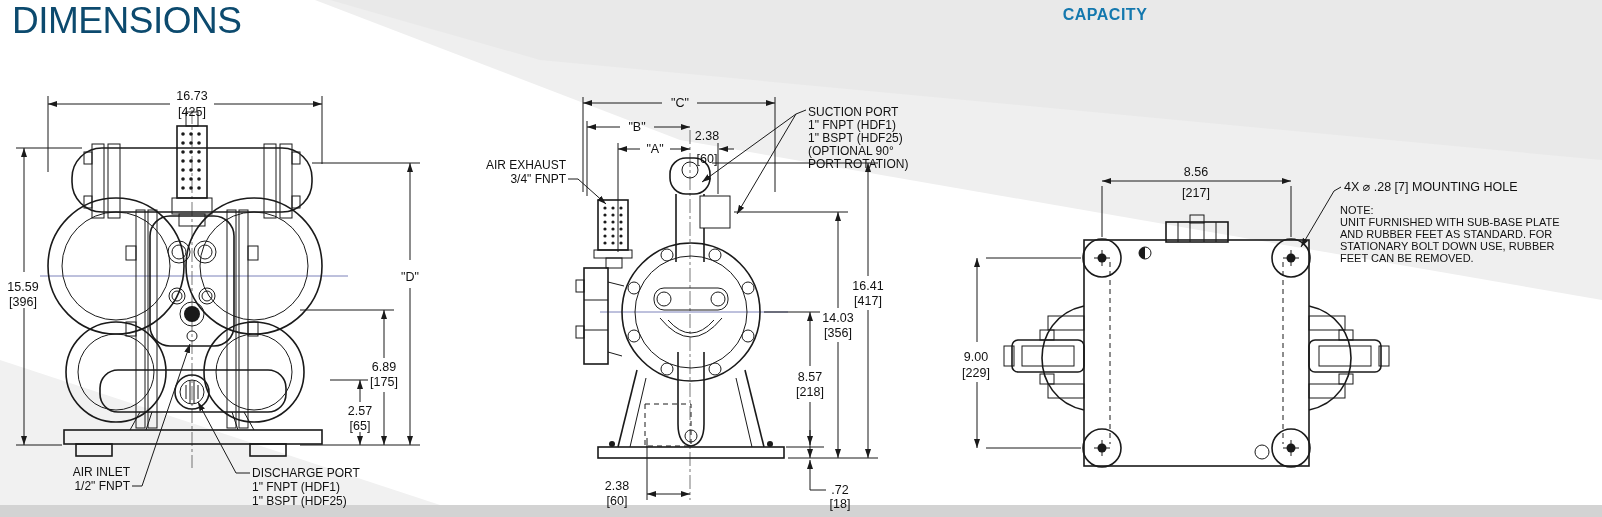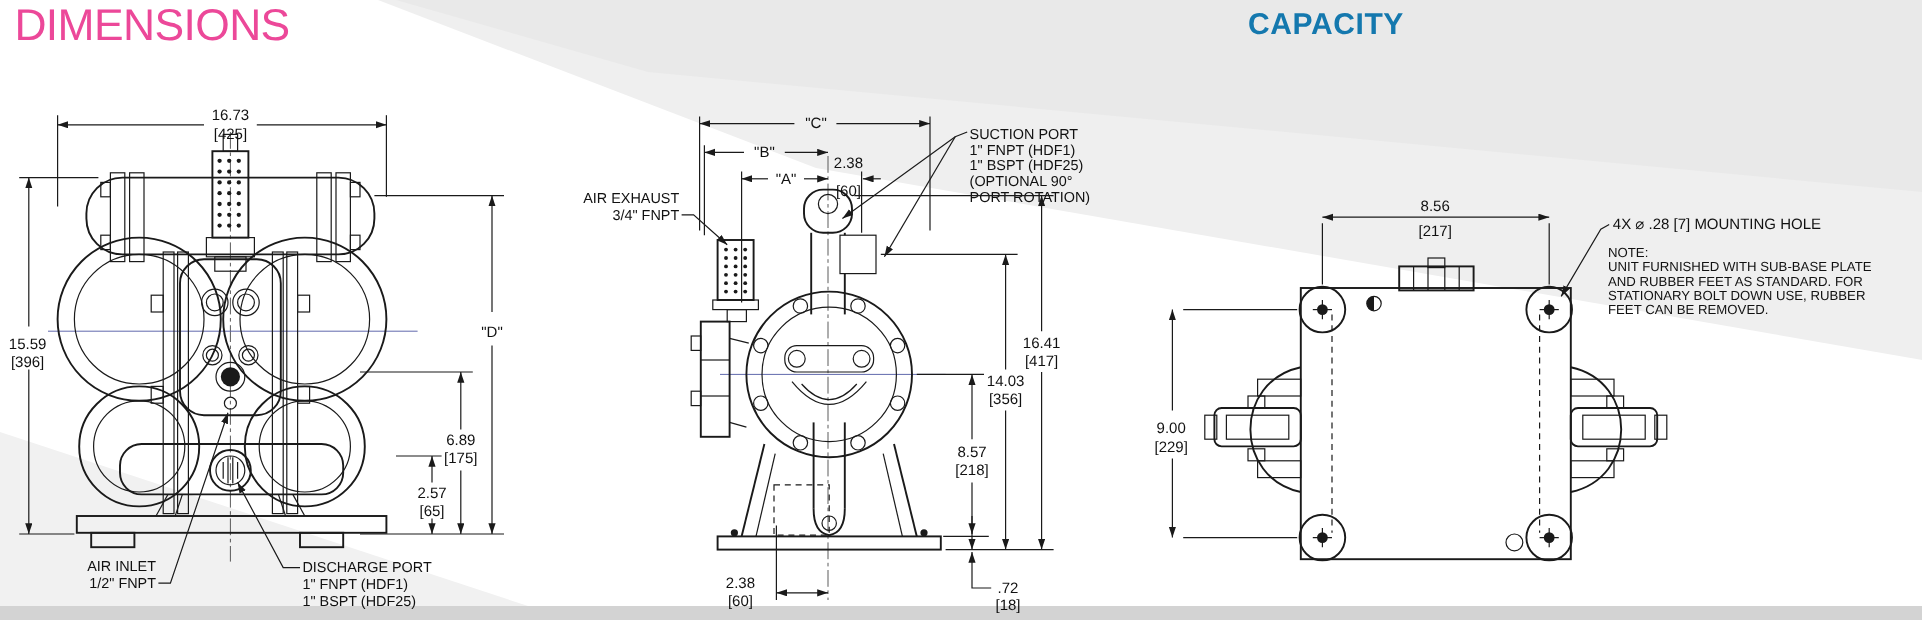--- a/index.html
+++ b/index.html
@@ -8,25 +8,25 @@
     background:#ffffff;
     font-family:"Liberation Sans",sans-serif;
   }
   .swoosh{position:absolute;inset:0;pointer-events:none;}
   .swoosh1{background:#efefef;clip-path:polygon(315px 0,1602px 0,1602px 300px,680px 140px,315px 0);}
   .swoosh2{background:#e9e9e9;clip-path:polygon(330px 0,1602px 0,1602px 160px,540px 60px,330px 0);}
   .swoosh3{background:#f1f1f1;clip-path:polygon(0 360px,440px 505px,0 505px);}
   .footer-bar{position:absolute;left:0;bottom:0;width:1602px;height:12px;background:#d3d3d3;z-index:1;}
   .page-title{
     position:absolute;left:12px;top:0px;font-size:37px;letter-spacing:-0.5px;
-    color:#ec4899;z-index:3;
+    color:#0c4a6e;z-index:3;
   }
   .capacity-title{
     position:absolute;left:1020px;top:6px;width:170px;text-align:center;
-    font-size:25px;font-weight:bold;color:#1478ae;z-index:3;letter-spacing:0.5px;
+    font-size:16px;font-weight:bold;color:#1478ae;z-index:3;letter-spacing:0.5px;
   }
   svg.drawing{position:absolute;left:0;top:0;z-index:2;}
   .ln{stroke:#1a1a1a;stroke-width:1;fill:none;}
   .ln2{stroke:#1a1a1a;stroke-width:1.6;fill:none;}
   .dim{stroke:#1a1a1a;stroke-width:1;fill:none;}
   .cl{stroke:#3c3c3c;stroke-width:0.7;fill:none;stroke-dasharray:14 3 3 3;}
   .clb{stroke:#5a62a8;stroke-width:0.8;fill:none;}
   .dash{stroke:#1a1a1a;stroke-width:1;fill:none;stroke-dasharray:5 4;}
   text{font-family:"Liberation Sans","DejaVu Sans",sans-serif;fill:#111;}
   .dt{font-size:12.5px;text-anchor:middle;}

